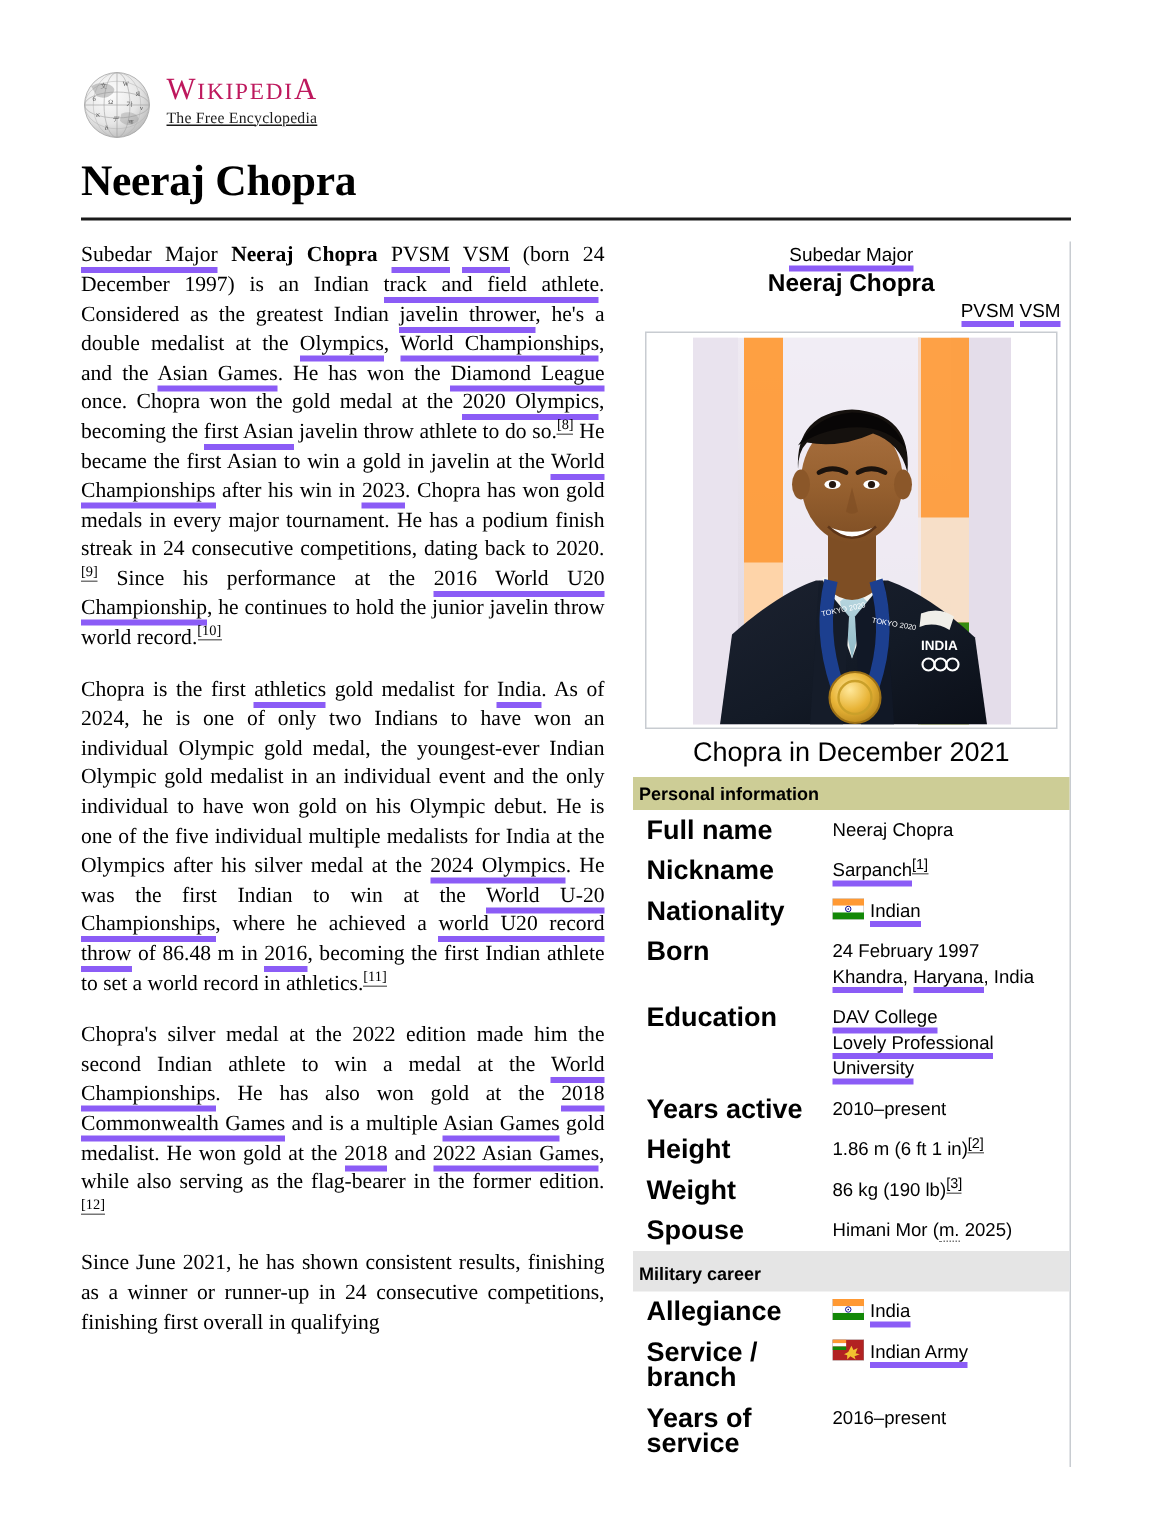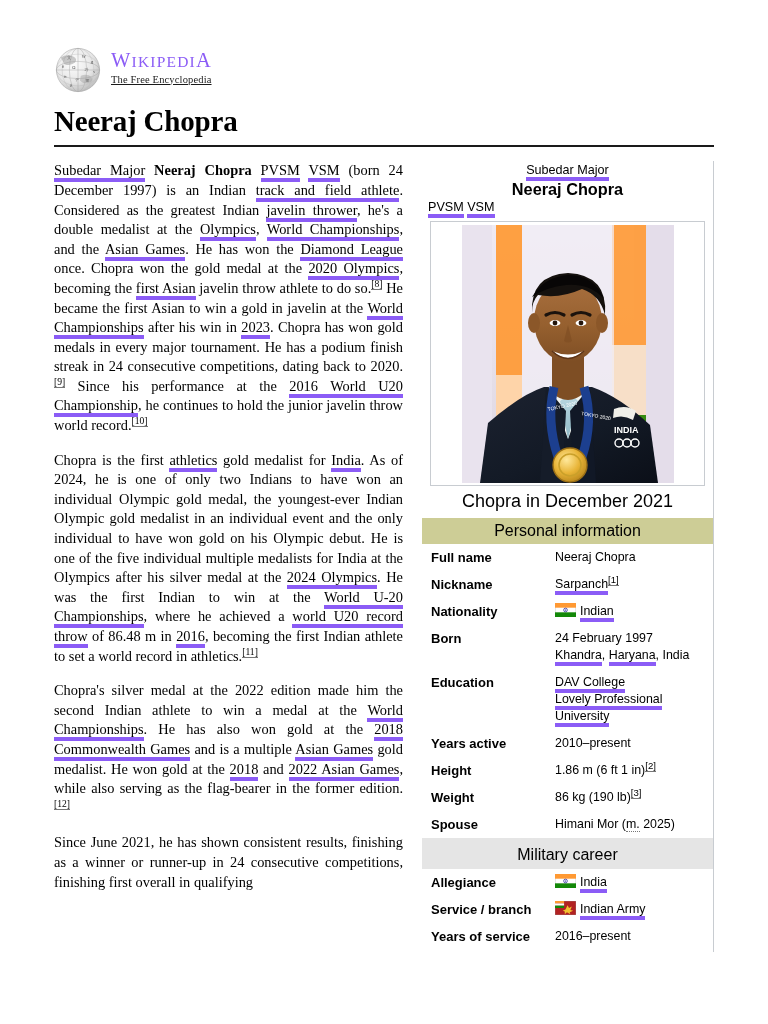--- a/index.html
+++ b/index.html
@@ -29,21 +29,21 @@
     gap: 9px;
     height: 50px;
   }
   .wiki-globe { width: 48px; height: 48px; flex: 0 0 48px; }
   .wordmark { padding-top: 4px; }
   .wordmark-title {
     font-family: "Liberation Serif", serif;
     font-size: 20.5px;
     letter-spacing: 1.2px;
     line-height: 1;
-    color: #8b5cf6;
+    color: #be185d;
   }
   .wordmark-title .cap { font-size: 20.5px; }
   .wordmark-title .sml { font-size: 15.5px; }
   .wordmark-sub {
     font-family: "Liberation Serif", serif;
     font-size: 10.5px;
     color: #1a1a1a;
     margin-top: 3px;
     letter-spacing: 0.15px;
     text-decoration: underline;
@@ -113,21 +113,21 @@
     font-size: 12.6px;
     padding: 2px 6px 0 6px;
   }
   .ib-title {
     text-align: center;
     font-size: 16.3px;
     font-weight: bold;
     padding: 3px 6px 1px 6px;
   }
   .ib-posttitle {
-    text-align: left;
+    text-align: right;
     font-size: 12.6px;
     padding: 0 6px 7px 6px;
   }
   .ib-imgbox {
     padding: 0 8px;
   }
   .ib-img {
     width: 100%;
     box-sizing: border-box;
     border: 1px solid #c8ccd1;
@@ -142,38 +142,38 @@
     height: 258px;
     border: 0;
   }
   .ib-caption {
     text-align: center;
     font-size: 18px;
     padding: 5px 6px 6px 6px;
   }
   .ib-section {
     background: #cdcd96;
-    text-align: center;
-    font-weight: normal;
-    font-size: 16px;
+    text-align: left;
+    font-weight: bold;
+    font-size: 12px;
     padding: 4px 4px;
   }
   .ib-section.plain {
     background: #e5e5e5;
     padding: 8px 4px 5px 4px;
   }
   table.ib-table {
     width: 100%;
     border-collapse: collapse;
   }
   table.ib-table th {
     text-align: left;
     vertical-align: top;
     font-weight: bold;
-    font-size: 13px;
+    font-size: 18px;
     width: 118px;
     padding: 5px 6px 5px 9px;
     line-height: 17px;
   }
   table.ib-table td {
     text-align: left;
     vertical-align: top;
     font-size: 12.4px;
     padding: 5px 6px 5px 0;
     line-height: 17px;

